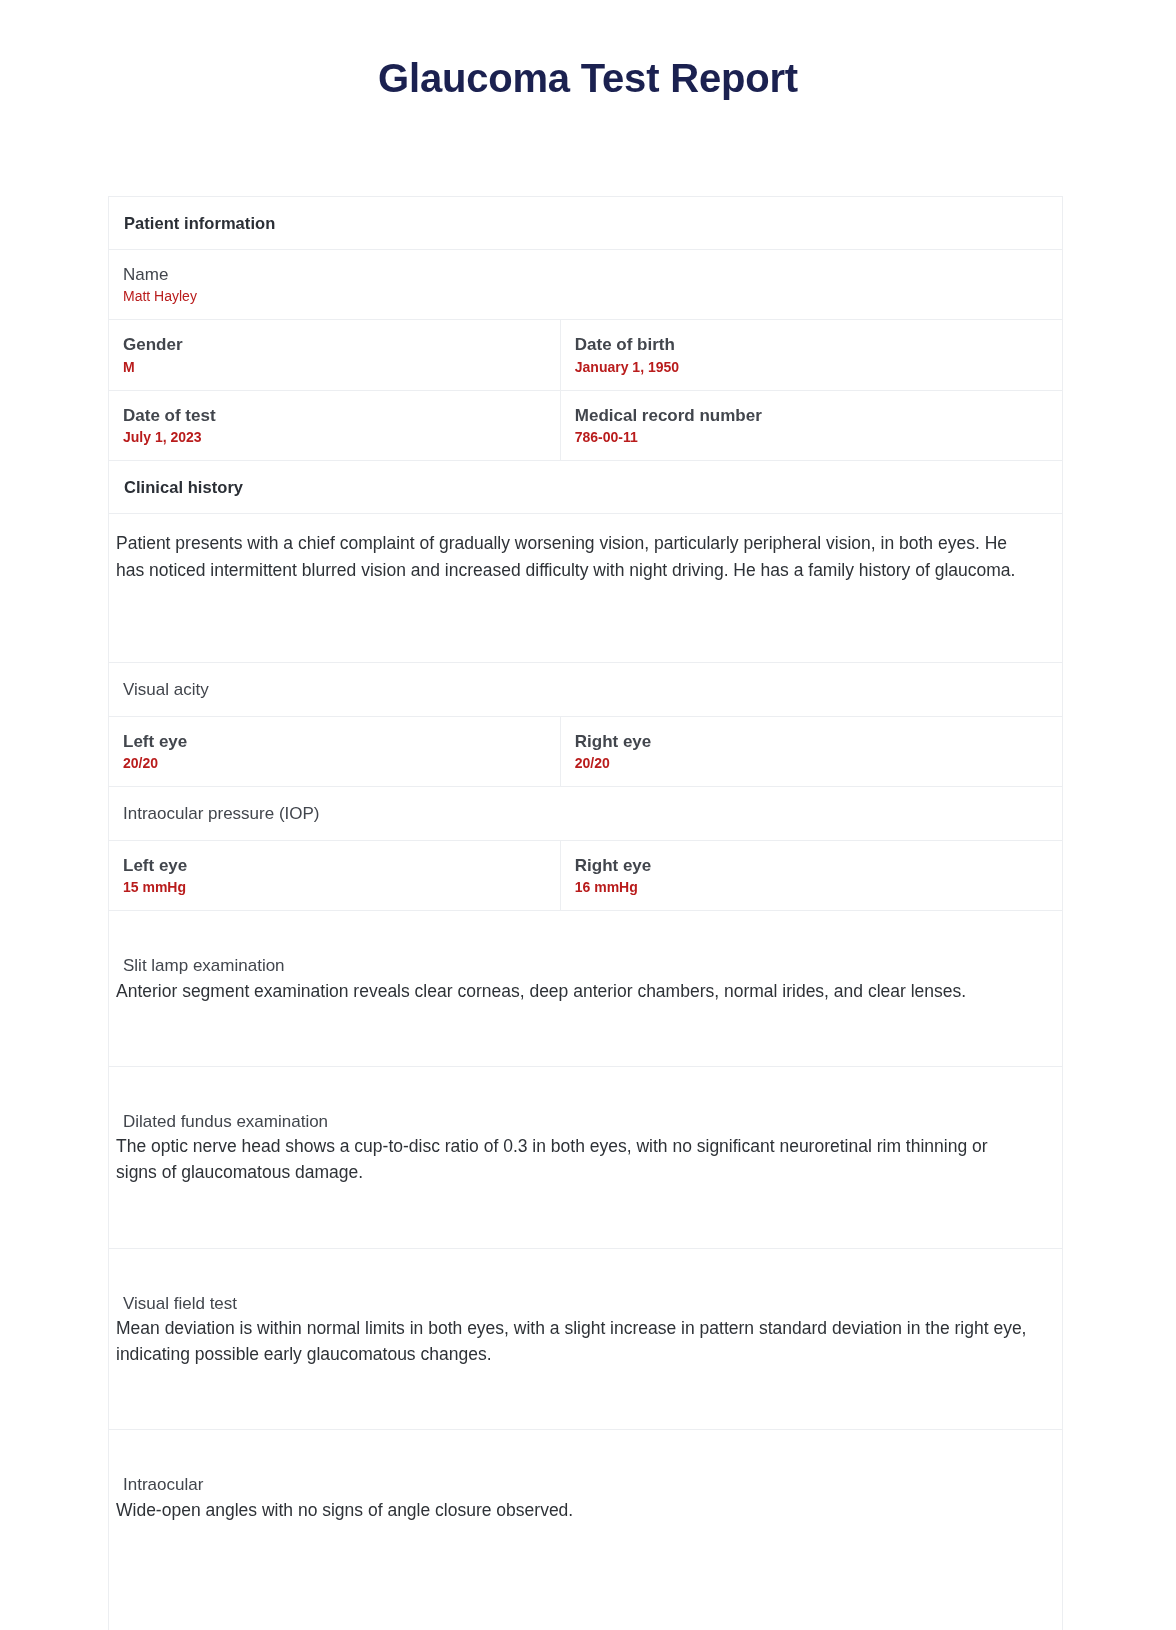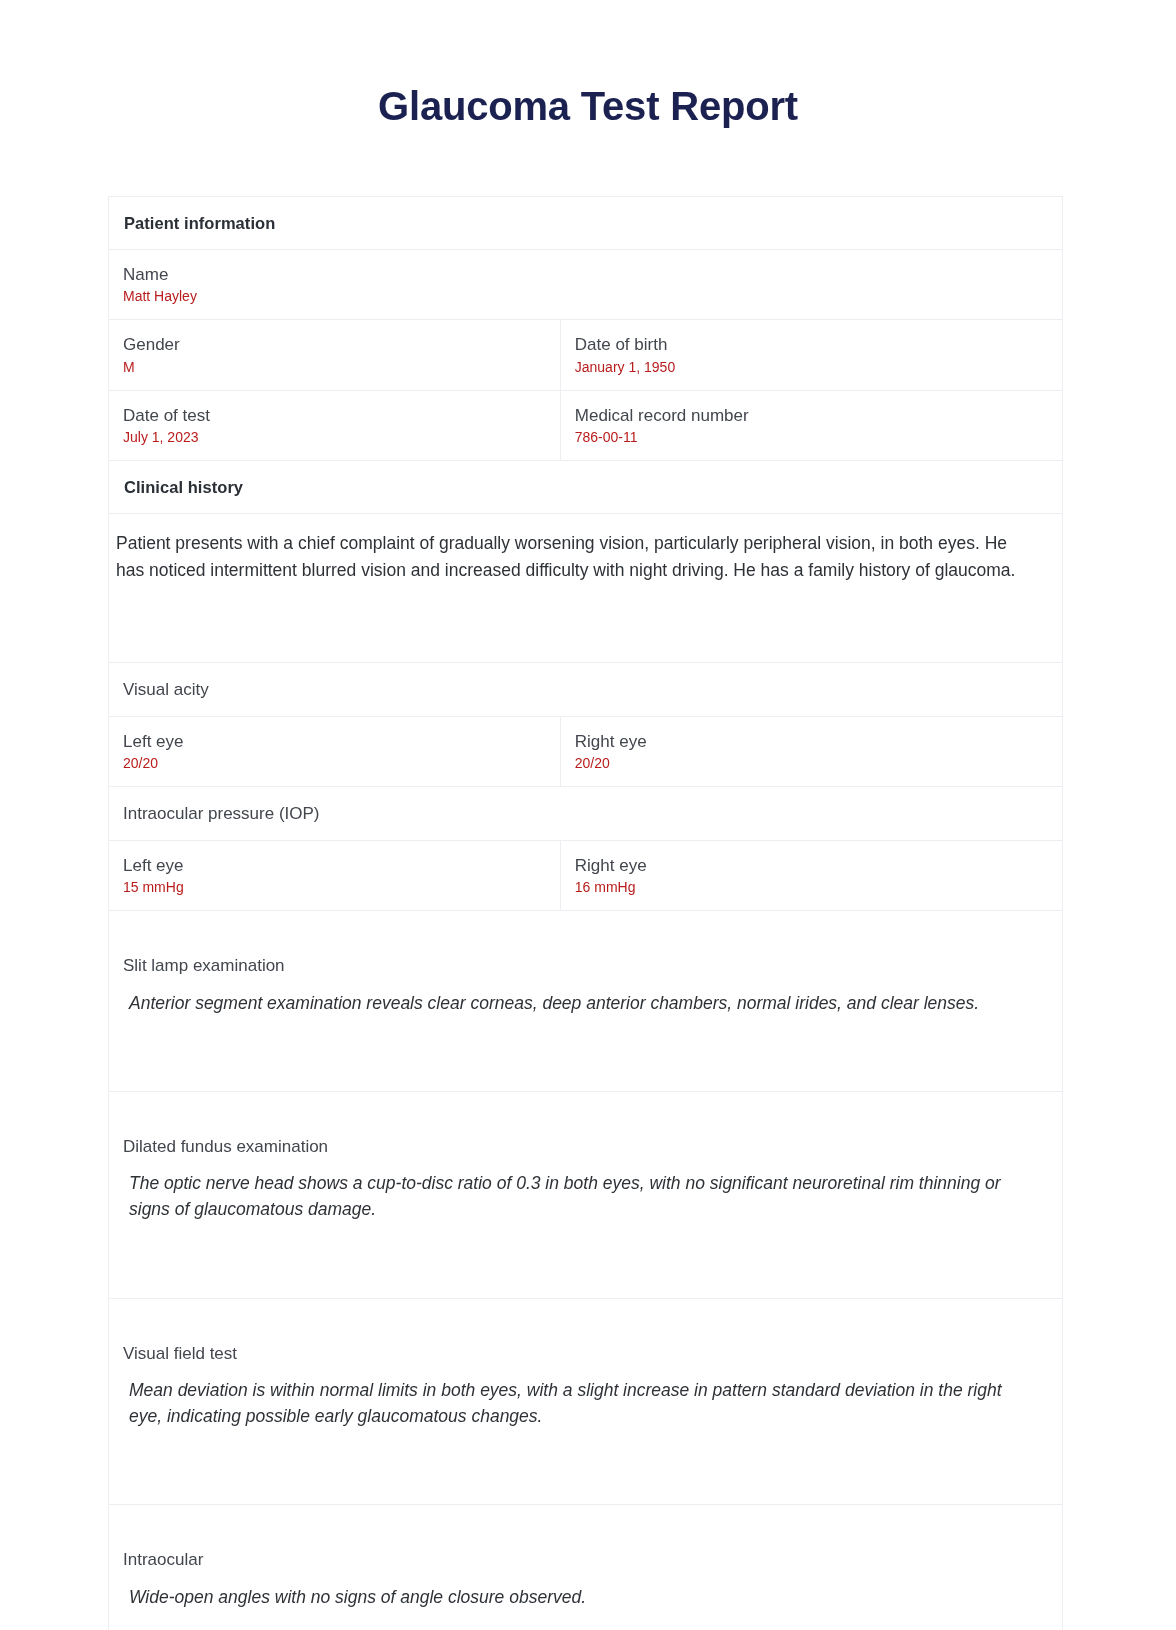--- a/index.html
+++ b/index.html
@@ -15,21 +15,21 @@
   }
   .page {
     position: relative;
     width: 1176px;
     height: 1630px;
     box-sizing: border-box;
     background: #ffffff;
   }
   .doc-title {
     margin: 0;
-    padding-top: 84px;
+    padding-top: 56px;
     text-align: center;
     font-size: 40px;
     font-weight: bold;
     color: #1b2150;
     letter-spacing: -0.2px;
     line-height: 1.1;
   }
   .report-table {
     position: absolute;
     left: 108px;
@@ -48,20 +48,21 @@
   .row.thick-top {
     border-top: 1px solid #e3e5e9;
   }
   .cell {
     box-sizing: border-box;
     flex: 1 1 0;
     min-width: 0;
   }
   .cell.split {
     flex: 0 0 47.3%;
+    font-weight: bold;
   }
   .cell.split.right {
     flex: 1 1 0;
     border-left: 1px solid #eceef1;
   }
   
   .section-head {
     padding: 17px 0 16px 15px;
     font-size: 16.5px;
     font-weight: bold;
@@ -105,25 +106,24 @@
   }
   .exam-row .label {
     font-size: 17px;
     color: #42464d;
     line-height: 1.25;
     padding-left: 7px;
     margin-bottom: 1px;
     margin-top: 29px;
   }
   .exam-row p {
-    margin: 13px;
+    margin: 0;
     font-size: 17.5px;
     line-height: 1.5;
     color: #2e3237;
-    font-style: italic;
   }
   .clinical-body {
     padding-bottom: 78px;
   }
   .gonio-row {
     padding-bottom: 112px;
     border-bottom: 1px solid #eceef1;
   }
 </style>
 </head>

